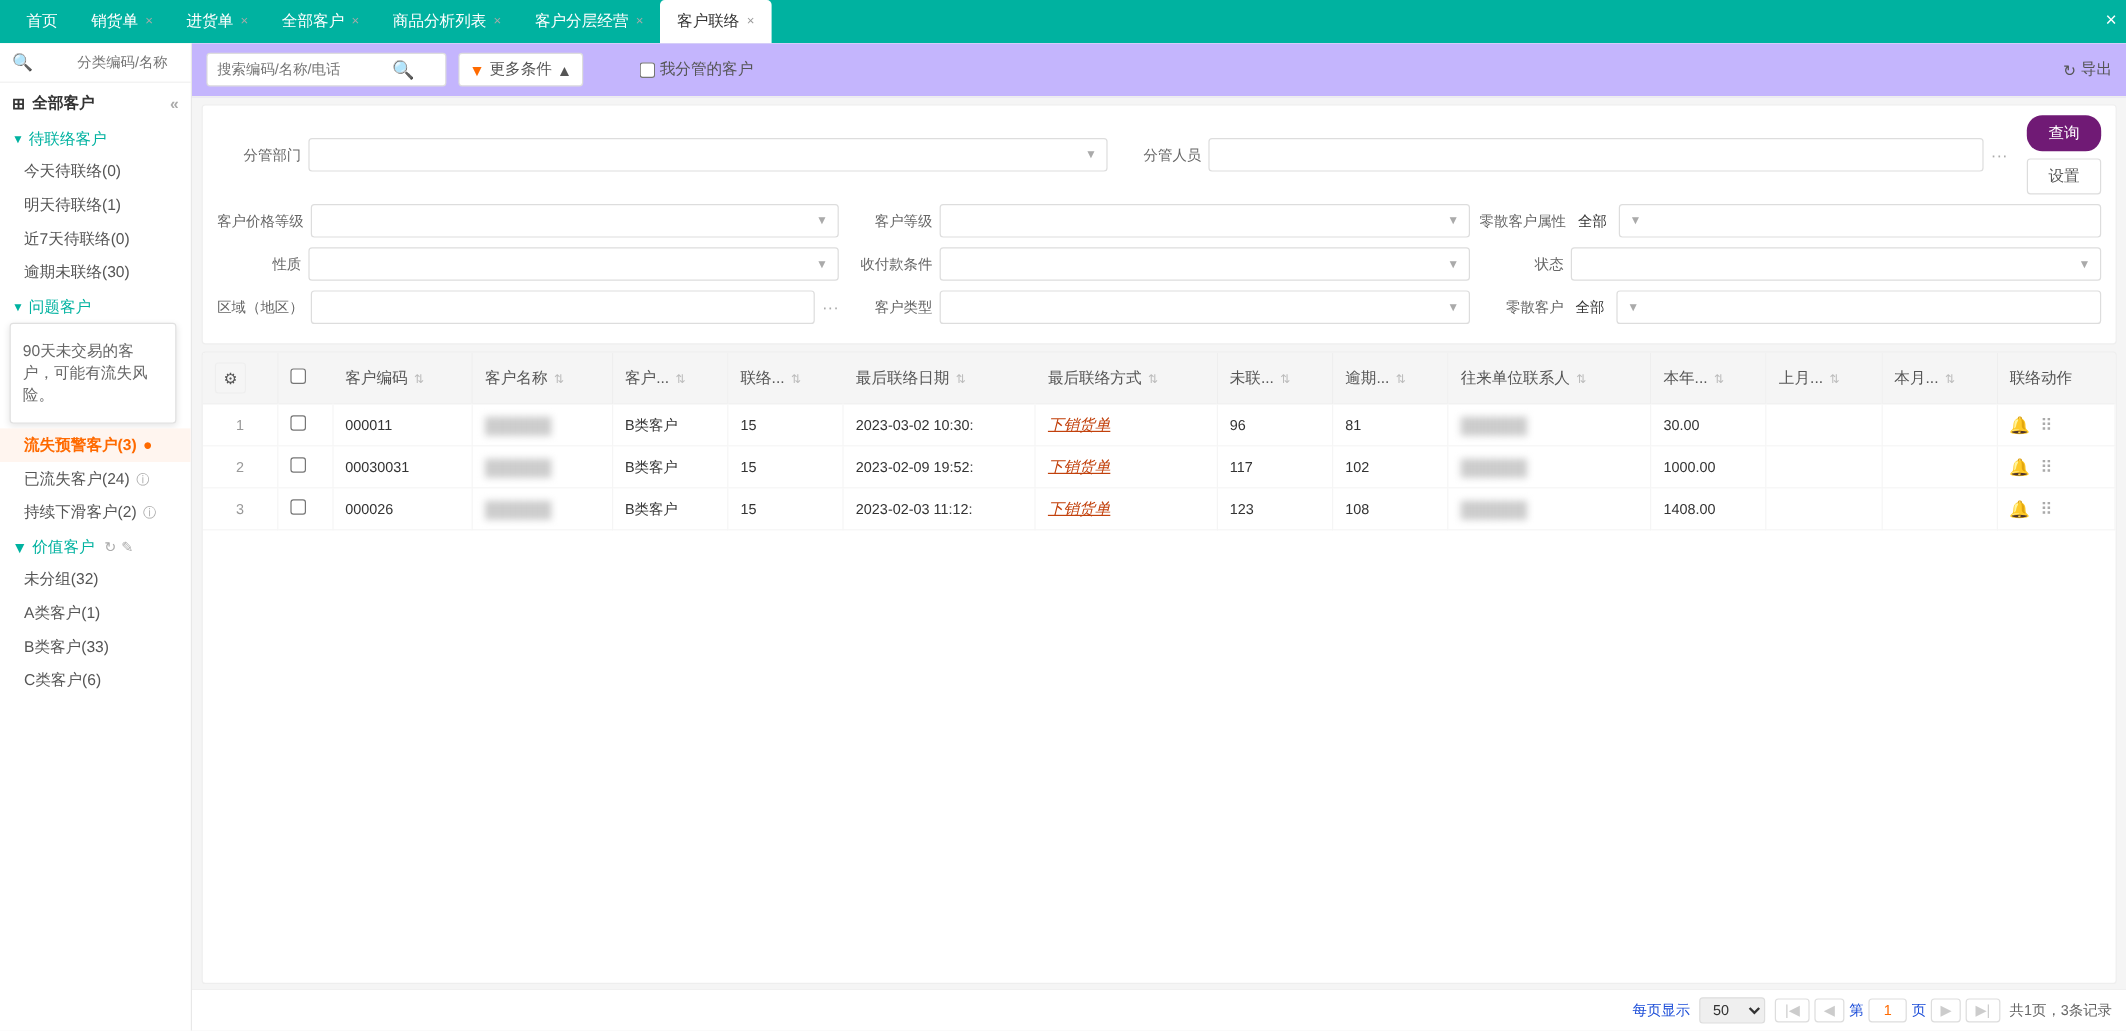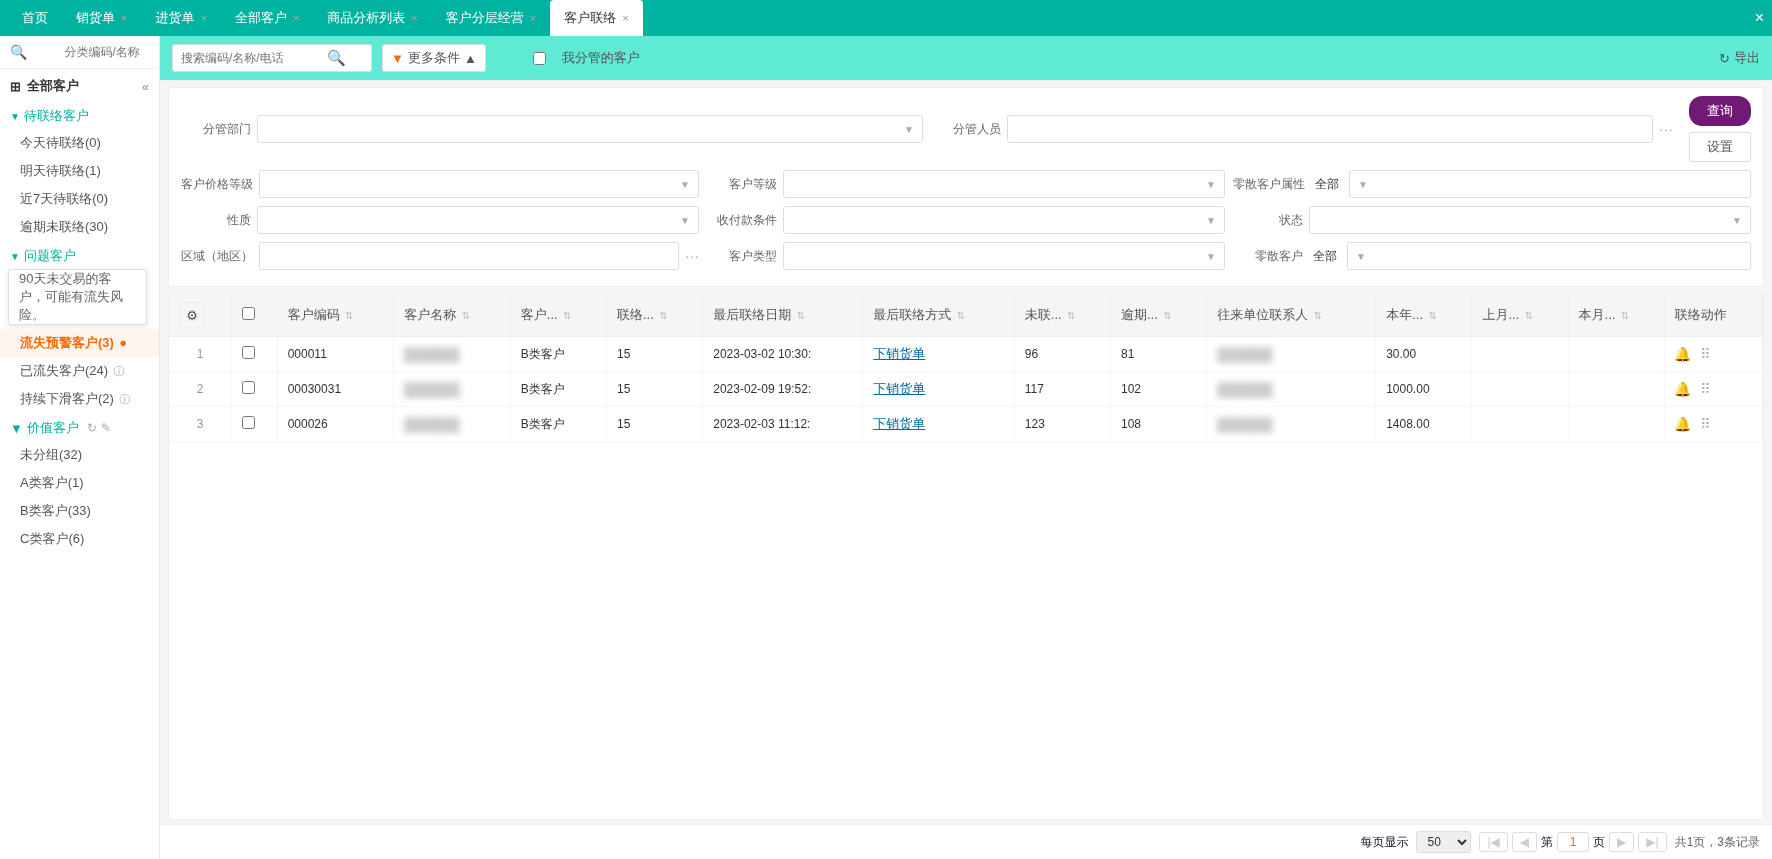--- a/index.html
+++ b/index.html
@@ -102,21 +102,21 @@
       color: #555;
       cursor: pointer;
       font-size: 12px;
     }
     .sidebar-item.active { color: #ff6a00; font-weight: bold; background: #fff5ef; }
 
     .tooltip-box {
       background: #fff;
       border: 1px solid #e0e0e0;
       border-radius: 3px;
-      padding: 0 10px;
+      padding: 14px 10px;
       font-size: 11px;
       color: #666;
       margin: 0 12px 4px 8px;
       box-shadow: 0 2px 6px rgba(0,0,0,0.1);
     }
 
     .sidebar-group-label2 {
       padding: 6px 10px 4px 10px;
       color: #00b2a0;
       font-size: 12px;
@@ -133,21 +133,21 @@
       flex-direction: column;
       background: #f5f5f5;
       overflow: hidden;
     }
 
     
     .search-bar {
       display: flex;
       align-items: center;
       padding: 8px 12px;
-      background: #5eead4;
+      background: #c4b5fd;
       border-bottom: 1px solid #eee;
       gap: 10px;
     }
     .search-input-wrap {
       display: flex;
       align-items: center;
       border: 1px solid #ddd;
       border-radius: 3px;
       padding: 4px 8px;
       gap: 6px;
@@ -171,21 +171,21 @@
       padding: 4px 8px;
       border: 1px solid #ddd;
       border-radius: 3px;
       background: #fff;
       font-size: 12px;
     }
     .filter-icon { color: #ff6a00; }
     .checkbox-wrap {
       display: flex;
       align-items: center;
-      gap: 16px;
+      gap: 4px;
       font-size: 12px;
       color: #555;
       cursor: pointer;
       padding-left: 37px;
     }
     .export-btn {
       margin-left: auto;
       display: flex;
       align-items: center;
       gap: 4px;
@@ -317,36 +317,36 @@
       color: #333;
       border-bottom: 1px solid #f5f5f5;
       border-right: 1px solid #f5f5f5;
       white-space: nowrap;
     }
     .blurred {
       filter: blur(3px);
       user-select: none;
       color: #ccc;
     }
-    .link-text { color: #0369a1; text-decoration: underline; cursor: pointer; }
+    .link-text { color: #c2410c; text-decoration: underline; cursor: pointer; font-style: italic; }
     .row-num { color: #999; text-align: center; }
     .action-icons { display: flex; gap: 8px; align-items: center; }
     .action-icon { color: #aaa; cursor: pointer; font-size: 14px; }
 
     
     .pagination {
       display: flex;
       align-items: center;
       padding: 6px 12px;
       justify-content: flex-end;
       gap: 8px;
       border-top: 1px solid #f0f0f0;
       background: #fff;
     }
-    .pagination-label { color: #0f172a; font-size: 12px; }
+    .pagination-label { color: #1d4ed8; font-size: 12px; }
     .page-size-select {
       border: 1px solid #ddd;
       border-radius: 3px;
       padding: 2px 6px;
       font-size: 12px;
       color: #333;
     }
     .page-nav { display: flex; align-items: center; gap: 4px; }
     .page-nav-btn {
       border: 1px solid #ddd;

